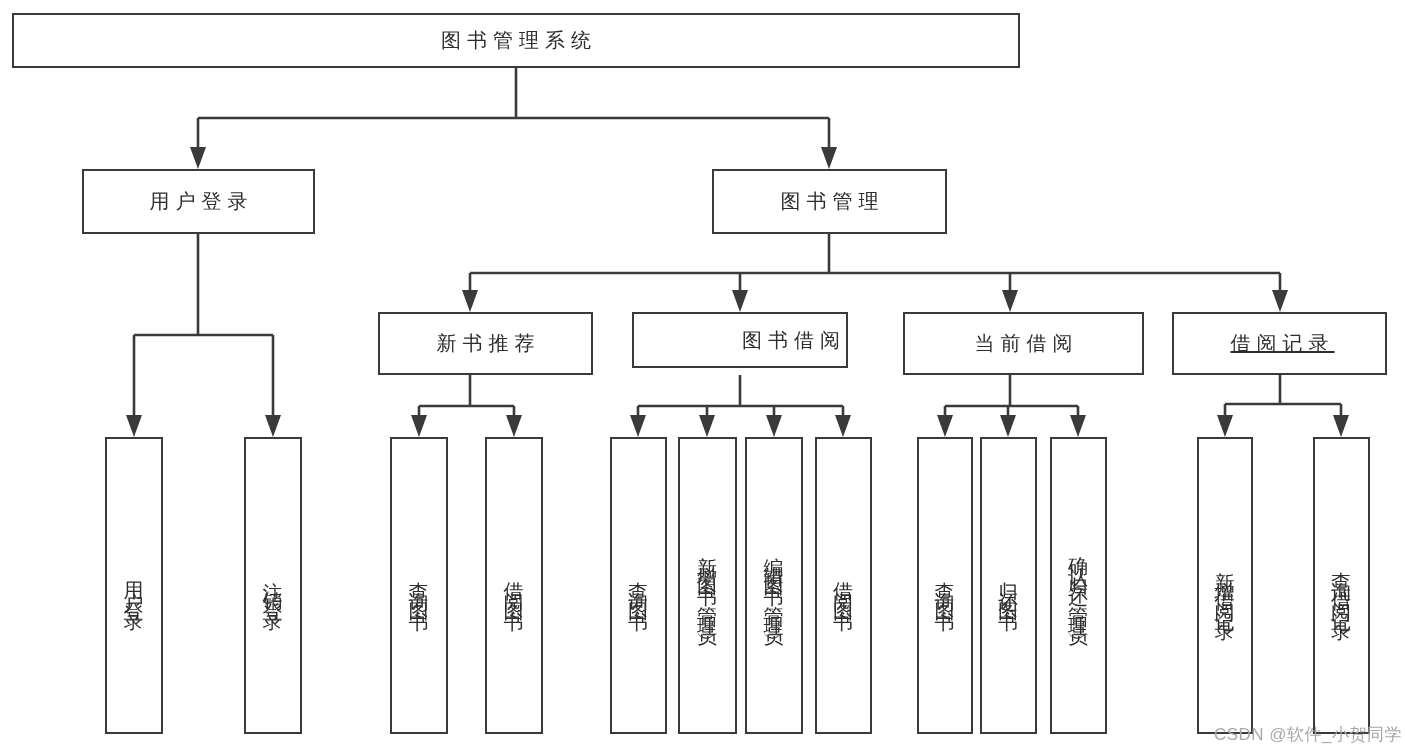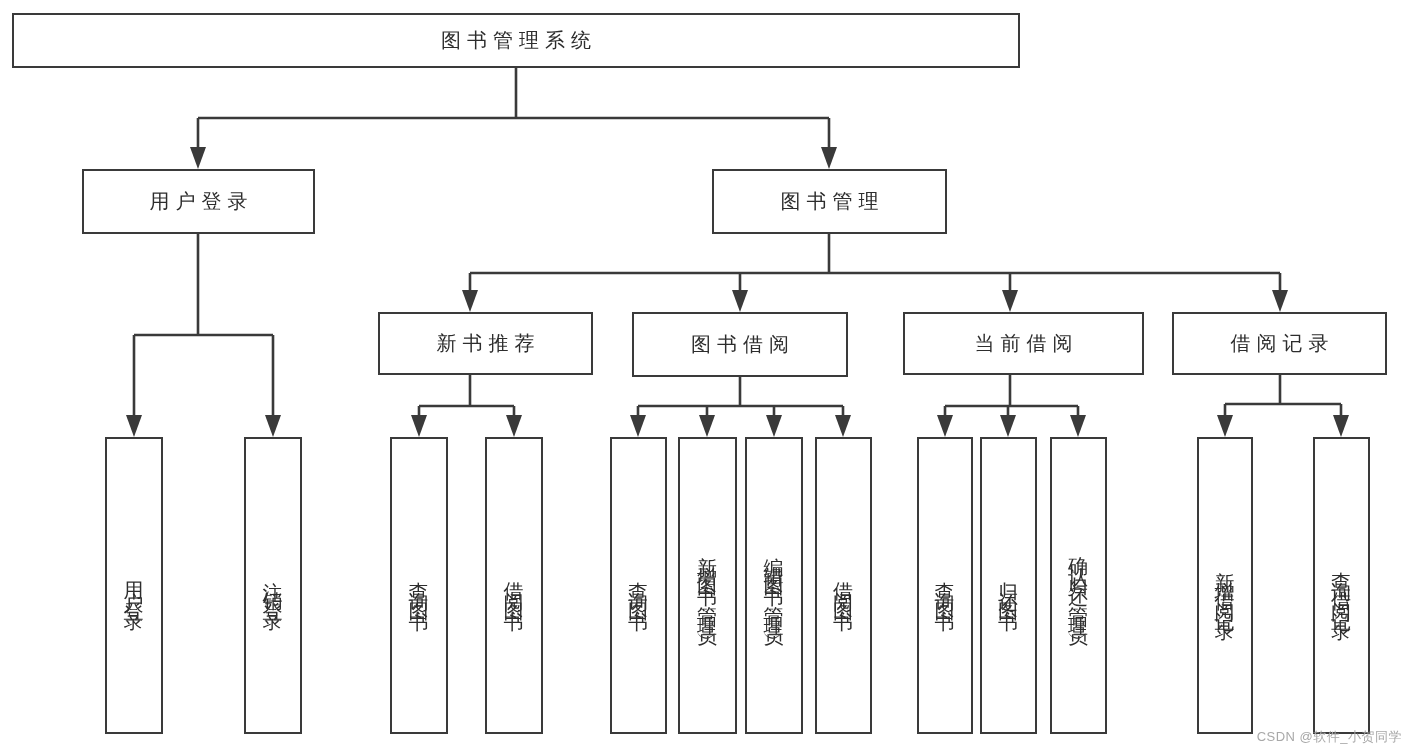--- a/index.html
+++ b/index.html
@@ -54,21 +54,21 @@
     text-orientation: mixed;
     font-size: 20px;
     line-height: 1;
     letter-spacing: 10px;
     white-space: nowrap;
   }
   .watermark {
     position: absolute;
     right: 3px;
     bottom: 1px;
-    font-size: 13px;
+    font-size: 17px;
     color: var(--wm);
     letter-spacing: 0.5px;
     white-space: nowrap;
     z-index: 5;
   }
 </style>
 </head>
 <body>
 
 <div class="canvas">
@@ -123,27 +123,27 @@
   <div class="box" style="left:82px; top:169px; width:233px; height:65px;">
     <span class="box-label">用户登录</span>
   </div>
   <div class="box" style="left:712px; top:169px; width:235px; height:65px;text-align:right;">
     <span class="box-label">图书管理</span>
   </div>
 
   <div class="box" style="left:362px; top:312px; width:215px; height:63px;margin-left:16px;">
     <span class="box-label">新书推荐</span>
   </div>
-  <div class="box" style="left:632px; top:312px; width:216px; height:65px;">
+  <div class="box" style="left:632px; top:312px; width:216px; height:56px;justify-content:flex-end;">
     <span class="box-label">图书借阅</span>
   </div>
   <div class="box" style="left:903px; top:312px; width:241px; height:63px;">
     <span class="box-label">当前借阅</span>
   </div>
-  <div class="box" style="left:1172px; top:312px; width:215px; height:63px;">
+  <div class="box" style="left:1172px; top:312px; width:215px; height:63px;text-decoration:underline;">
     <span class="box-label">借阅记录</span>
   </div>
 
   <div class="box" style="left:105px; top:437px; width:58px; height:297px;">
     <span class="leaf-label">用户登录</span>
   </div>
   <div class="box" style="left:244px; top:437px; width:58px; height:297px;">
     <span class="leaf-label">注销登录</span>
   </div>
 

